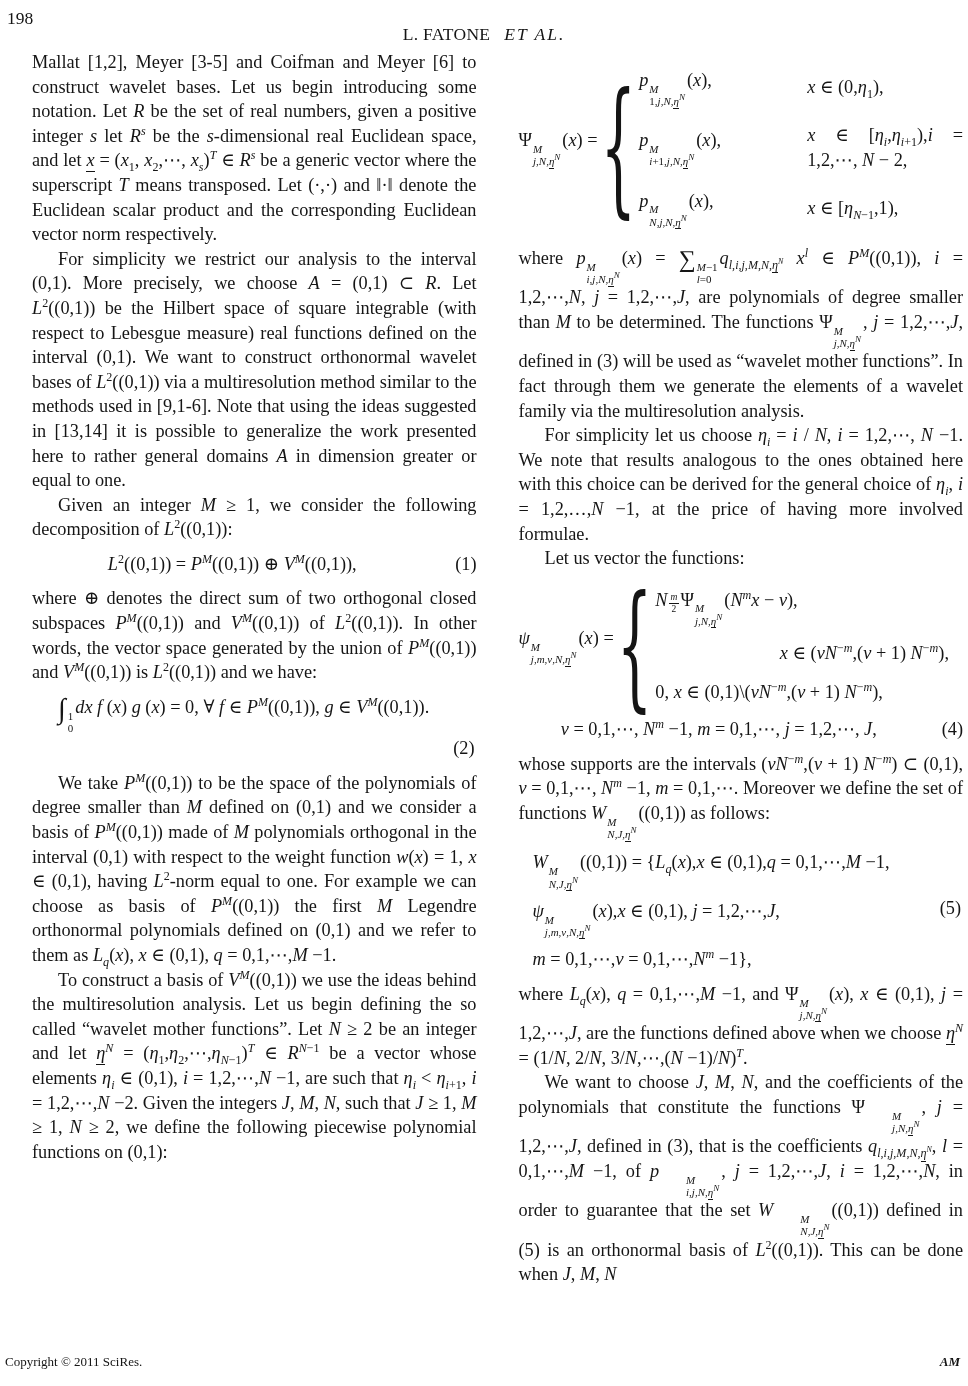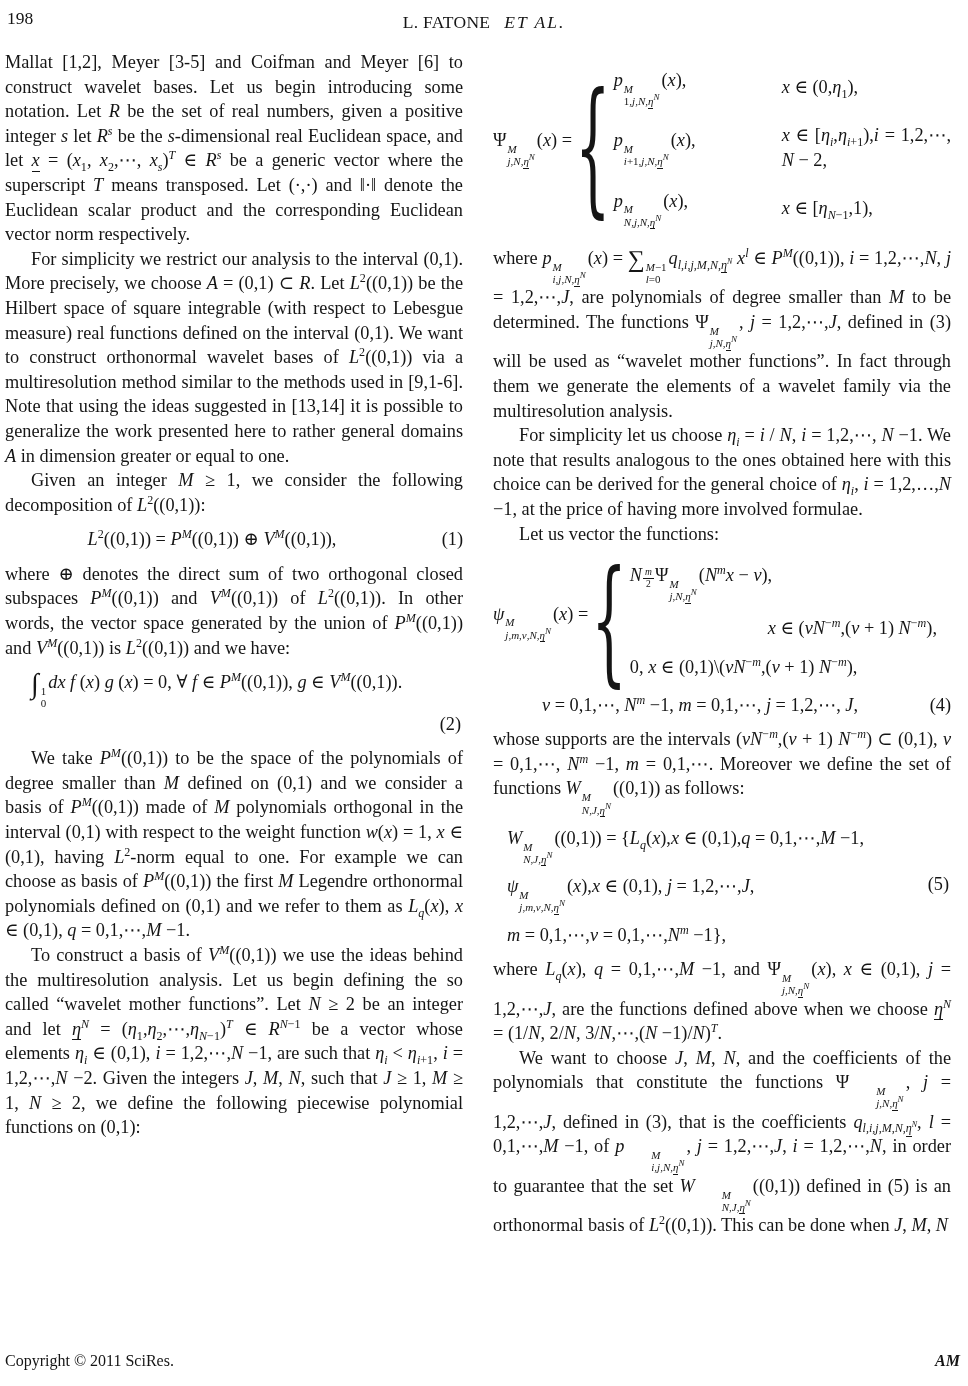--- a/index.html
+++ b/index.html
@@ -7,25 +7,25 @@
     width:968px;height:1386px;
     background:#ffffff;color:#151515;
     font-family:"Liberation Serif","DejaVu Serif",serif;
     position:relative;overflow:hidden;
   }
   .page{box-sizing:border-box;width:968px;height:1386px;padding:8px 5px 10px 5px;position:relative;}
 
   
   .header{position:relative;height:30px;font-size:17.5px;}
   .page-num{position:absolute;left:2px;top:0;}
-  .running-head{position:absolute;left:0;right:0;text-align:center;top:4px;letter-spacing:0.3px;}
+  .running-head{position:absolute;left:0;right:0;text-align:center;top:16px;letter-spacing:0.3px;}
   .running-head .etal{font-style:italic;margin-left:14px;letter-spacing:2px;}
 
   
-  .columns{display:flex;gap:30px;margin-top:12px;}
+  .columns{display:flex;gap:42px;margin-top:12px;margin-left:27px;}
   .col{width:458px;font-size:18.3px;line-height:24.6px;text-align:justify;}
 
   .para{margin:0;}
   .para.indent{text-indent:26px;}
   i{font-style:italic;}
   sup{font-size:0.66em;line-height:0;}
   sub{font-size:0.66em;line-height:0;}
 
   
   .ul{border-bottom:1.4px solid currentColor;padding-bottom:0.5px;}
@@ -70,21 +70,21 @@
   .eq-cont .cbody{flex:1;text-align:center;}
   .eq-cont .eq-num{width:44px;text-align:right;}
 
   
   .eq5{position:relative;padding-left:14px;}
   .eq5 .eline{margin:9px 0;}
   .eq5 .eq-num{position:absolute;right:2px;top:46px;}
 
   
   .footer{position:absolute;left:5px;right:8px;bottom:16px;display:flex;
-          justify-content:space-between;font-size:16px;}
+          justify-content:space-between;font-size:13px;}
   .footer .journal{font-weight:bold;font-style:italic;text-align:right;}
 </style>
 </head>
 <body>
 
 <div class="page">
 
   <div class="header">
     <span class="page-num">198</span>
     <div class="running-head">

